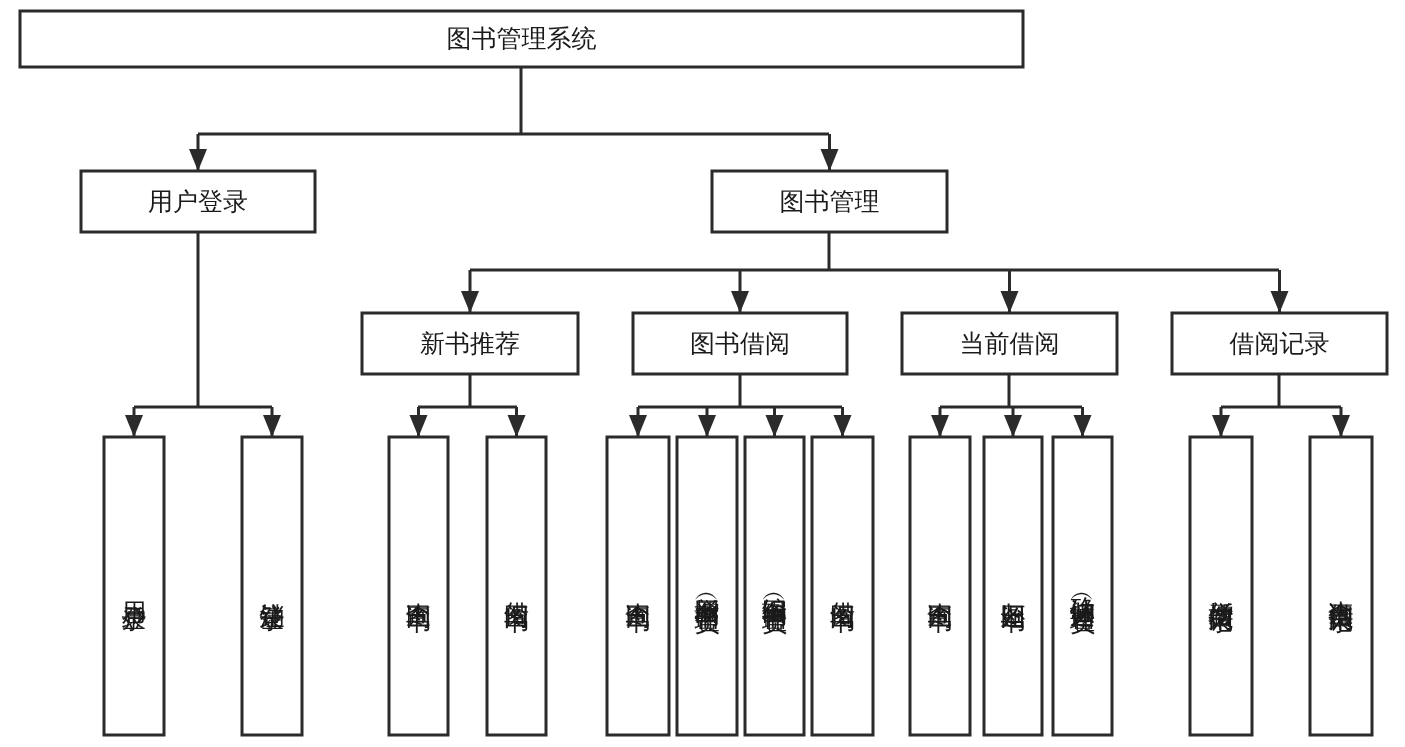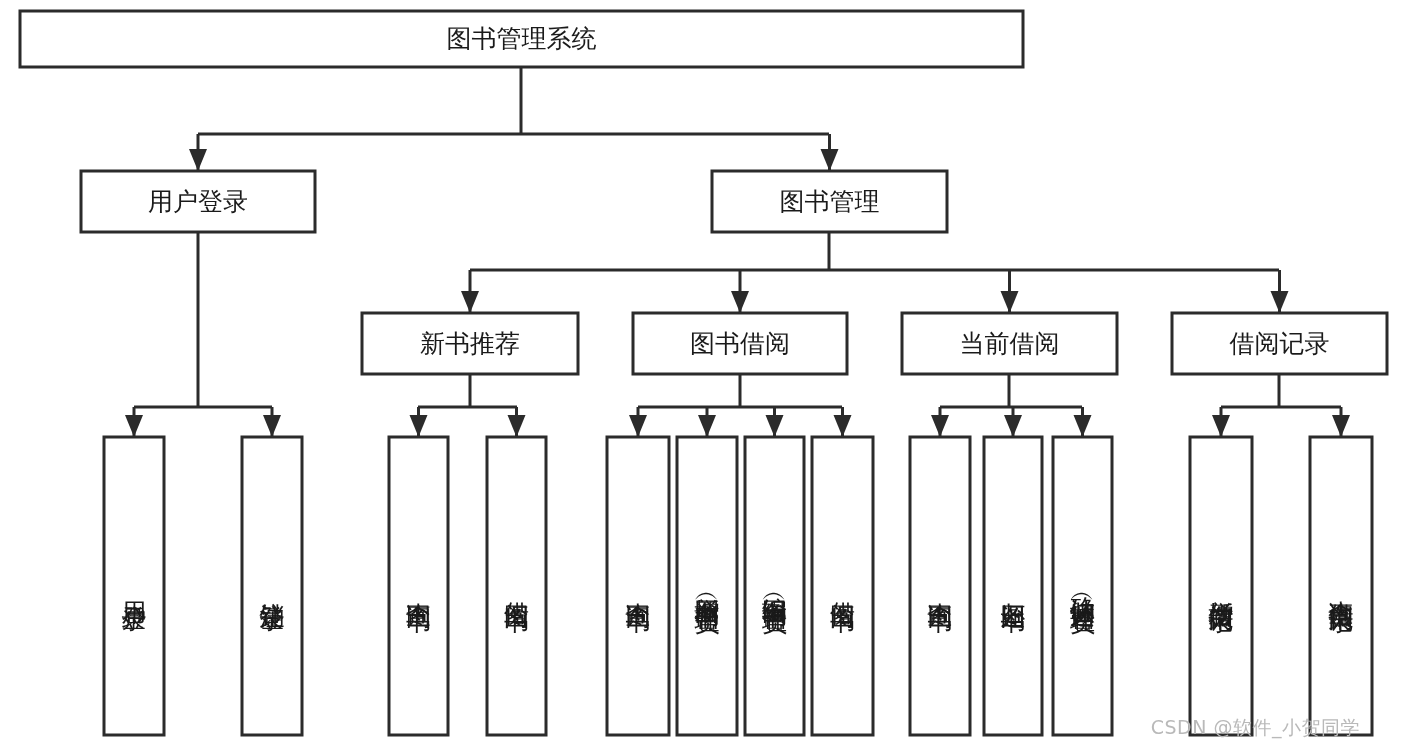--- a/index.html
+++ b/index.html
@@ -227,14 +227,13 @@
       <div class="leaf-label-v" style="left: 607px; top: 437px; width: 62px; height: 298px; display: flex; align-items: center; justify-content: center;">查询图书</div>
       <div class="leaf-label-v" style="left: 677px; top: 437px; width: 60px; height: 298px; display: flex; align-items: center; justify-content: center;">新增图书（管理员）</div>
       <div class="leaf-label-v" style="left: 745px; top: 437px; width: 59px; height: 298px; display: flex; align-items: center; justify-content: center;">编辑图书（管理员）</div>
       <div class="leaf-label-v" style="left: 812px; top: 437px; width: 61px; height: 298px; display: flex; align-items: center; justify-content: center;">借阅图书</div>
       <div class="leaf-label-v" style="left: 910px; top: 437px; width: 60px; height: 298px; display: flex; align-items: center; justify-content: center;">查询图书</div>
       <div class="leaf-label-v" style="left: 984px; top: 437px; width: 58px; height: 298px; display: flex; align-items: center; justify-content: center;">归还图书</div>
       <div class="leaf-label-v" style="left: 1053px; top: 437px; width: 59px; height: 298px; display: flex; align-items: center; justify-content: center;">确认归还（管理员）</div>
       <div class="leaf-label-v" style="left: 1190px; top: 437px; width: 62px; height: 298px; display: flex; align-items: center; justify-content: center;">新增借阅记录</div>
       <div class="leaf-label-v" style="left: 1310px; top: 437px; width: 62px; height: 298px; display: flex; align-items: center; justify-content: center;">查询借阅记录</div>
     </div>
-  <div class="watermark">CSDN @软件_小贺同学</div>
 </div>
 
 </body></html>

